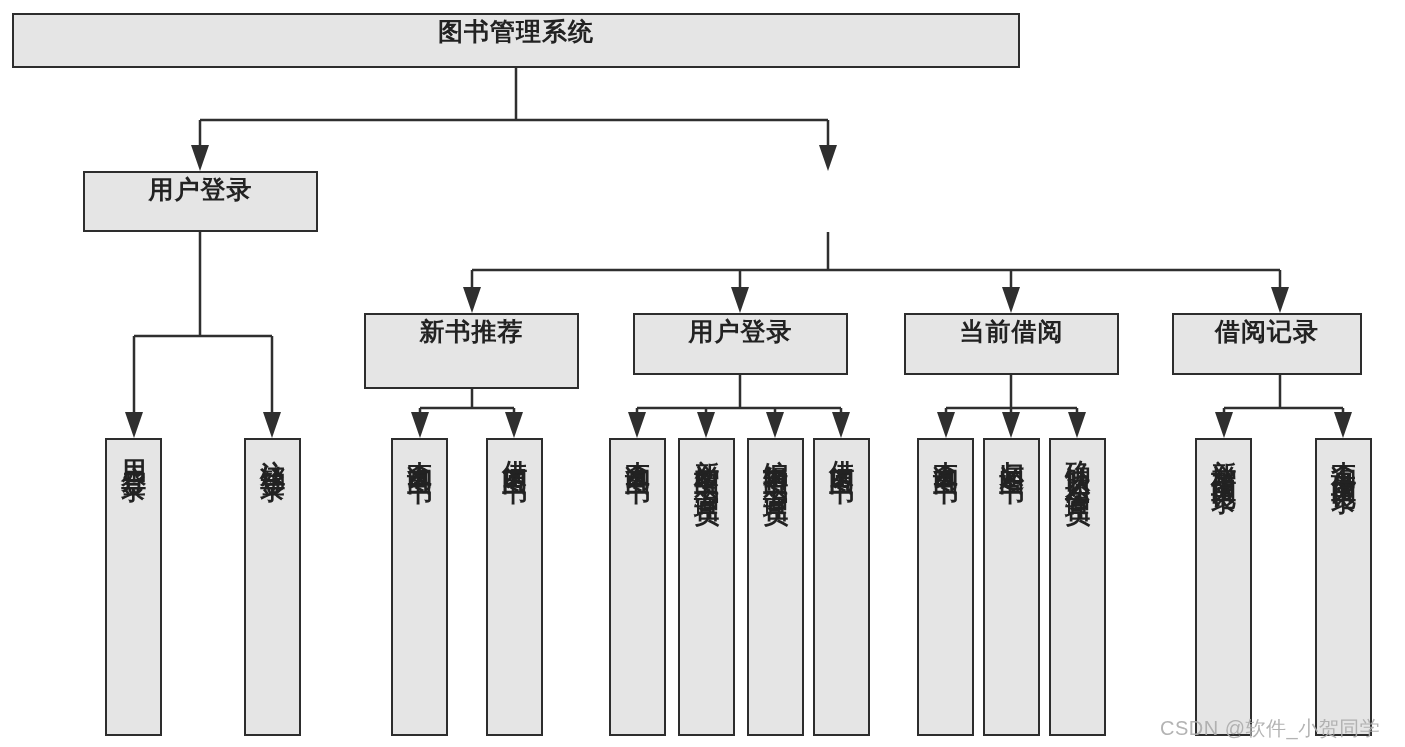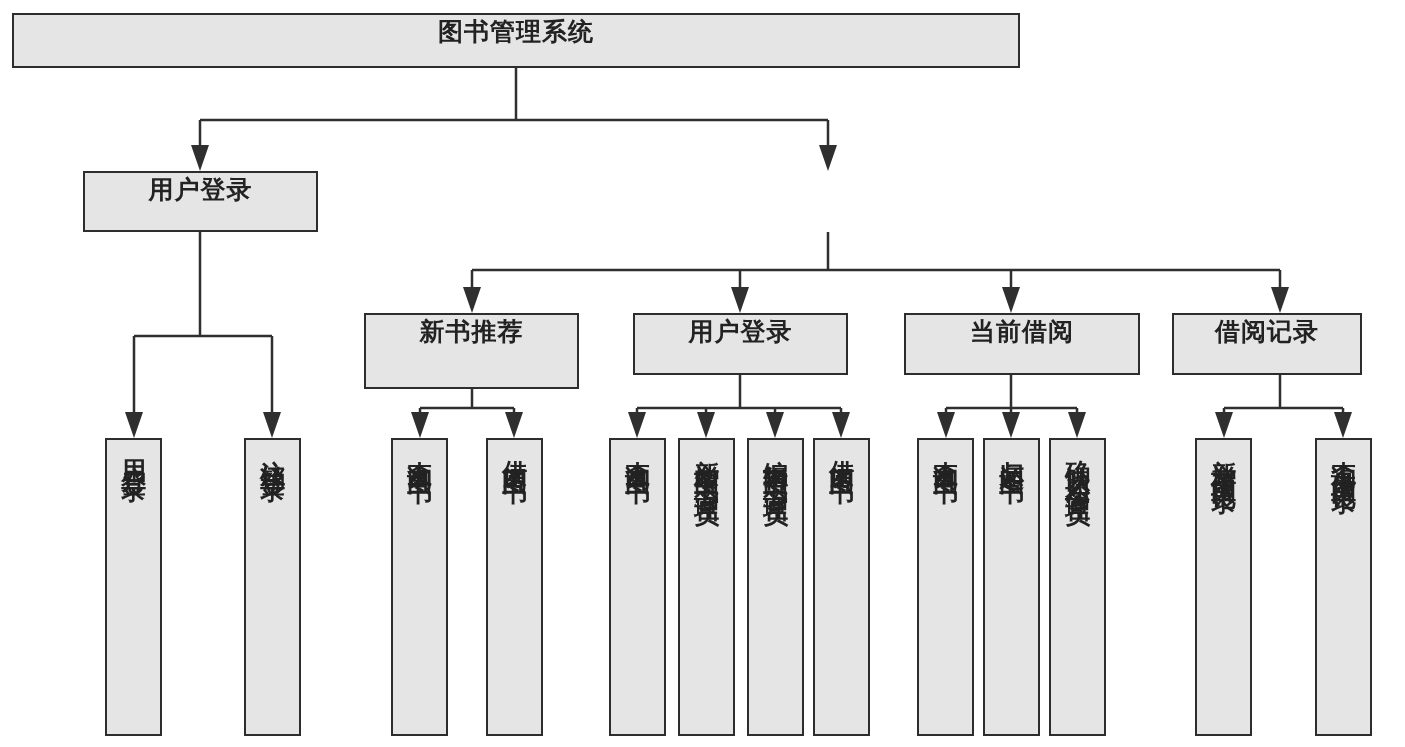--- a/index.html
+++ b/index.html
@@ -89,21 +89,21 @@
   <div class="box" style="left:83px;top:171px;width:235px;height:61px">
     <span class="hlabel">用户登录</span>
   </div>
 
   <div class="box" style="left:364px;top:313px;width:215px;height:76px">
     <span class="hlabel">新书推荐</span>
   </div>
   <div class="box" style="left:633px;top:313px;width:215px;height:62px">
     <span class="hlabel">用户登录</span>
   </div>
-  <div class="box" style="left:904px;top:313px;width:236px;height:62px">
+  <div class="box" style="left:904px;top:313px;width:215px;height:62px">
     <span class="hlabel">当前借阅</span>
   </div>
   <div class="box" style="left:1172px;top:313px;width:190px;height:62px">
     <span class="hlabel">借阅记录</span>
   </div>
 
   <div class="box" style="left:105px;top:438px;width:57px;height:298px">
     <span class="vlabel">用户登录</span>
   </div>
   <div class="box" style="left:244px;top:438px;width:57px;height:298px">
@@ -140,13 +140,14 @@
     <span class="vlabel">确认归还（管理员）</span>
   </div>
 
   <div class="box" style="left:1195px;top:438px;width:57px;height:298px">
     <span class="vlabel">新增借阅记录</span>
   </div>
   <div class="box" style="left:1315px;top:438px;width:57px;height:298px">
     <span class="vlabel">查询借阅记录</span>
   </div>
 
+  <div class="watermark">CSDN @软件_小贺同学</div>
 </div>
 
 </body></html>

